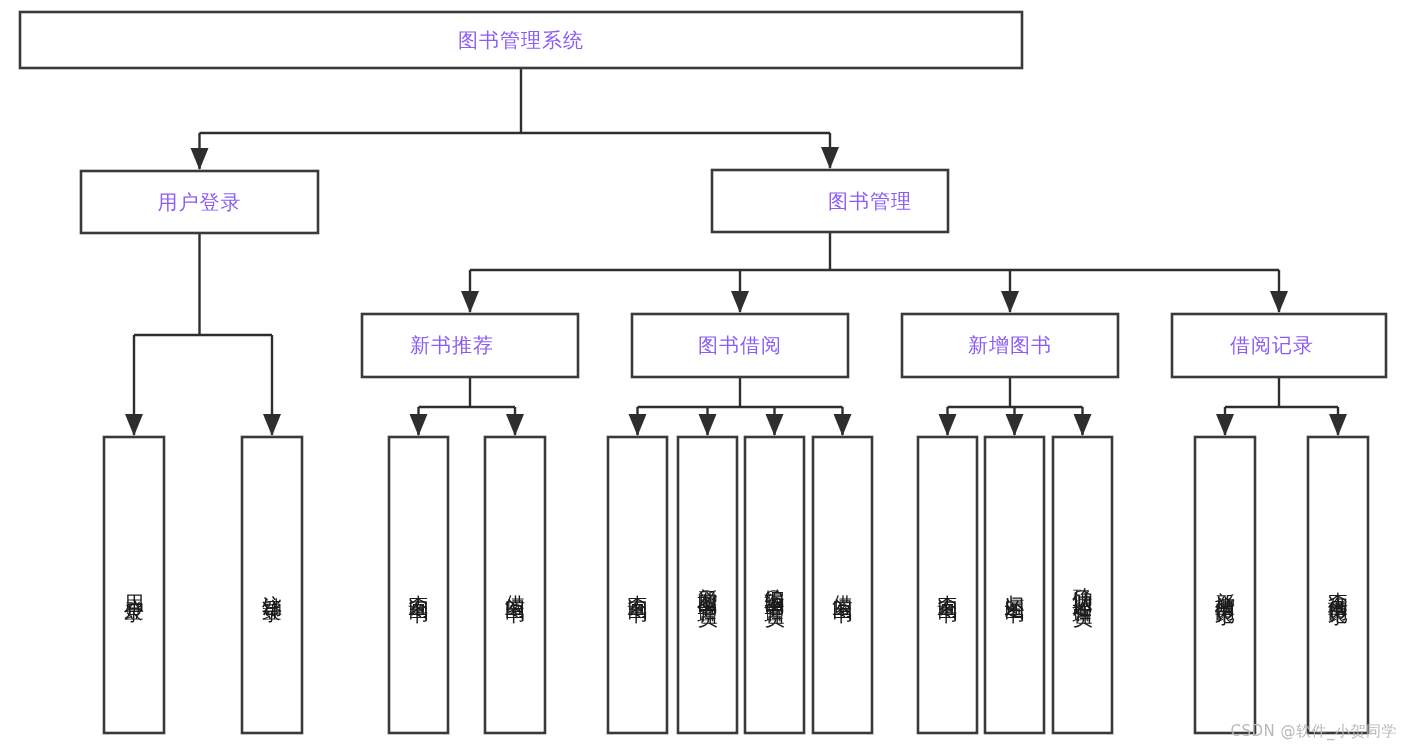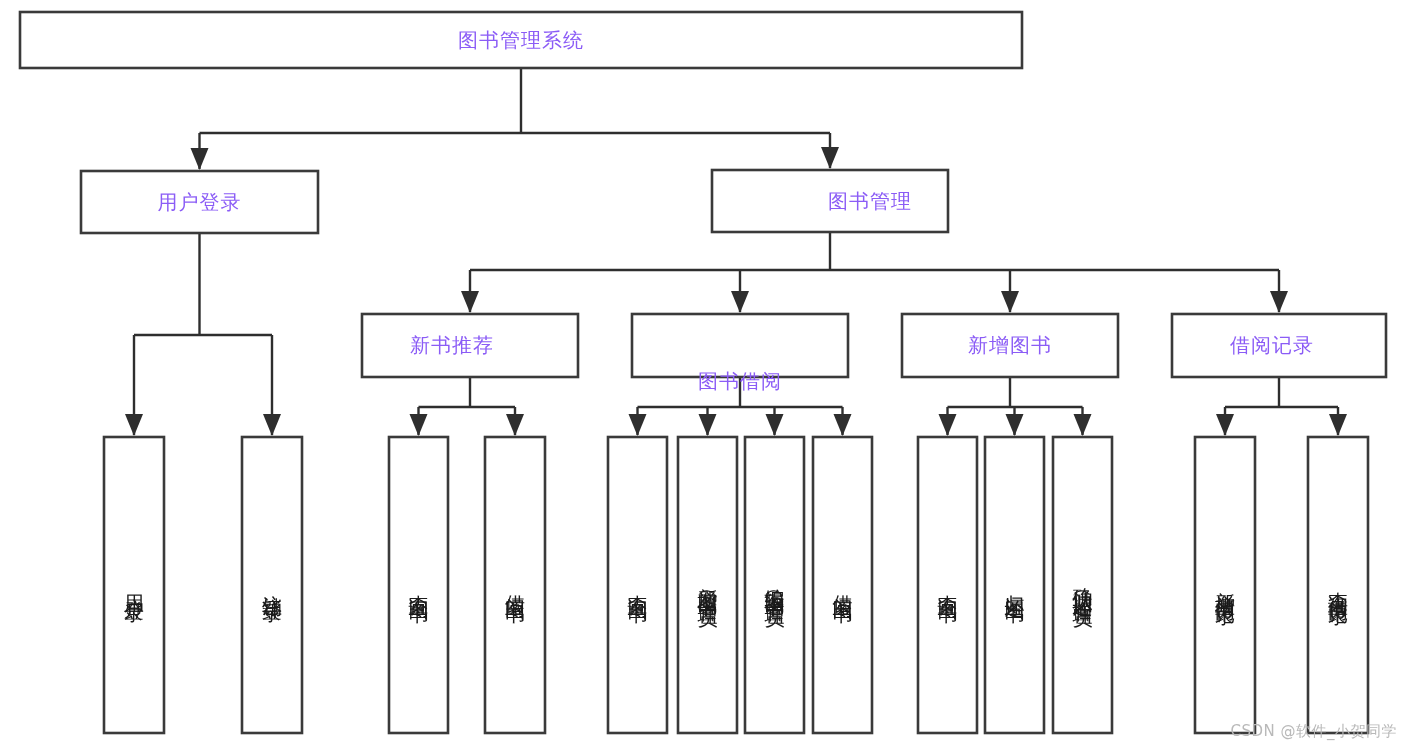--- a/index.html
+++ b/index.html
@@ -170,21 +170,21 @@
       </div>
       <div class="hlabel-wrap" style="left: 81px; top: 171px; width: 237px; height: 62px;">
         <span class="hlabel-text">用户登录</span>
       </div>
       <div class="hlabel-wrap" style="left: 712px; top: 170px; width: 236px; height: 62px; margin-left: 40px;">
         <span class="hlabel-text">图书管理</span>
       </div>
       <div class="hlabel-wrap" style="left: 362px; top: 314px; width: 180px; height: 63px;">
         <span class="hlabel-text">新书推荐</span>
       </div>
-      <div class="hlabel-wrap" style="left: 632px; top: 314px; width: 216px; height: 63px; margin-top: 36px;">
+      <div class="hlabel-wrap" style="left: 632px; top: 314px; width: 216px; height: 63px;">
         <span class="hlabel-text">图书借阅</span>
       </div>
       <div class="hlabel-wrap" style="left: 902px; top: 314px; width: 216px; height: 63px;">
         <span class="hlabel-text">新增图书</span>
       </div>
       <div class="hlabel-wrap" style="left: 1172px; top: 314px; width: 200px; height: 63px;">
         <span class="hlabel-text">借阅记录</span>
       </div>
       <div class="vlabel-wrap" style="left: 104px; top: 437px; width: 60px; height: 296px;">
         <span class="vlabel-text">用户登录</span>

